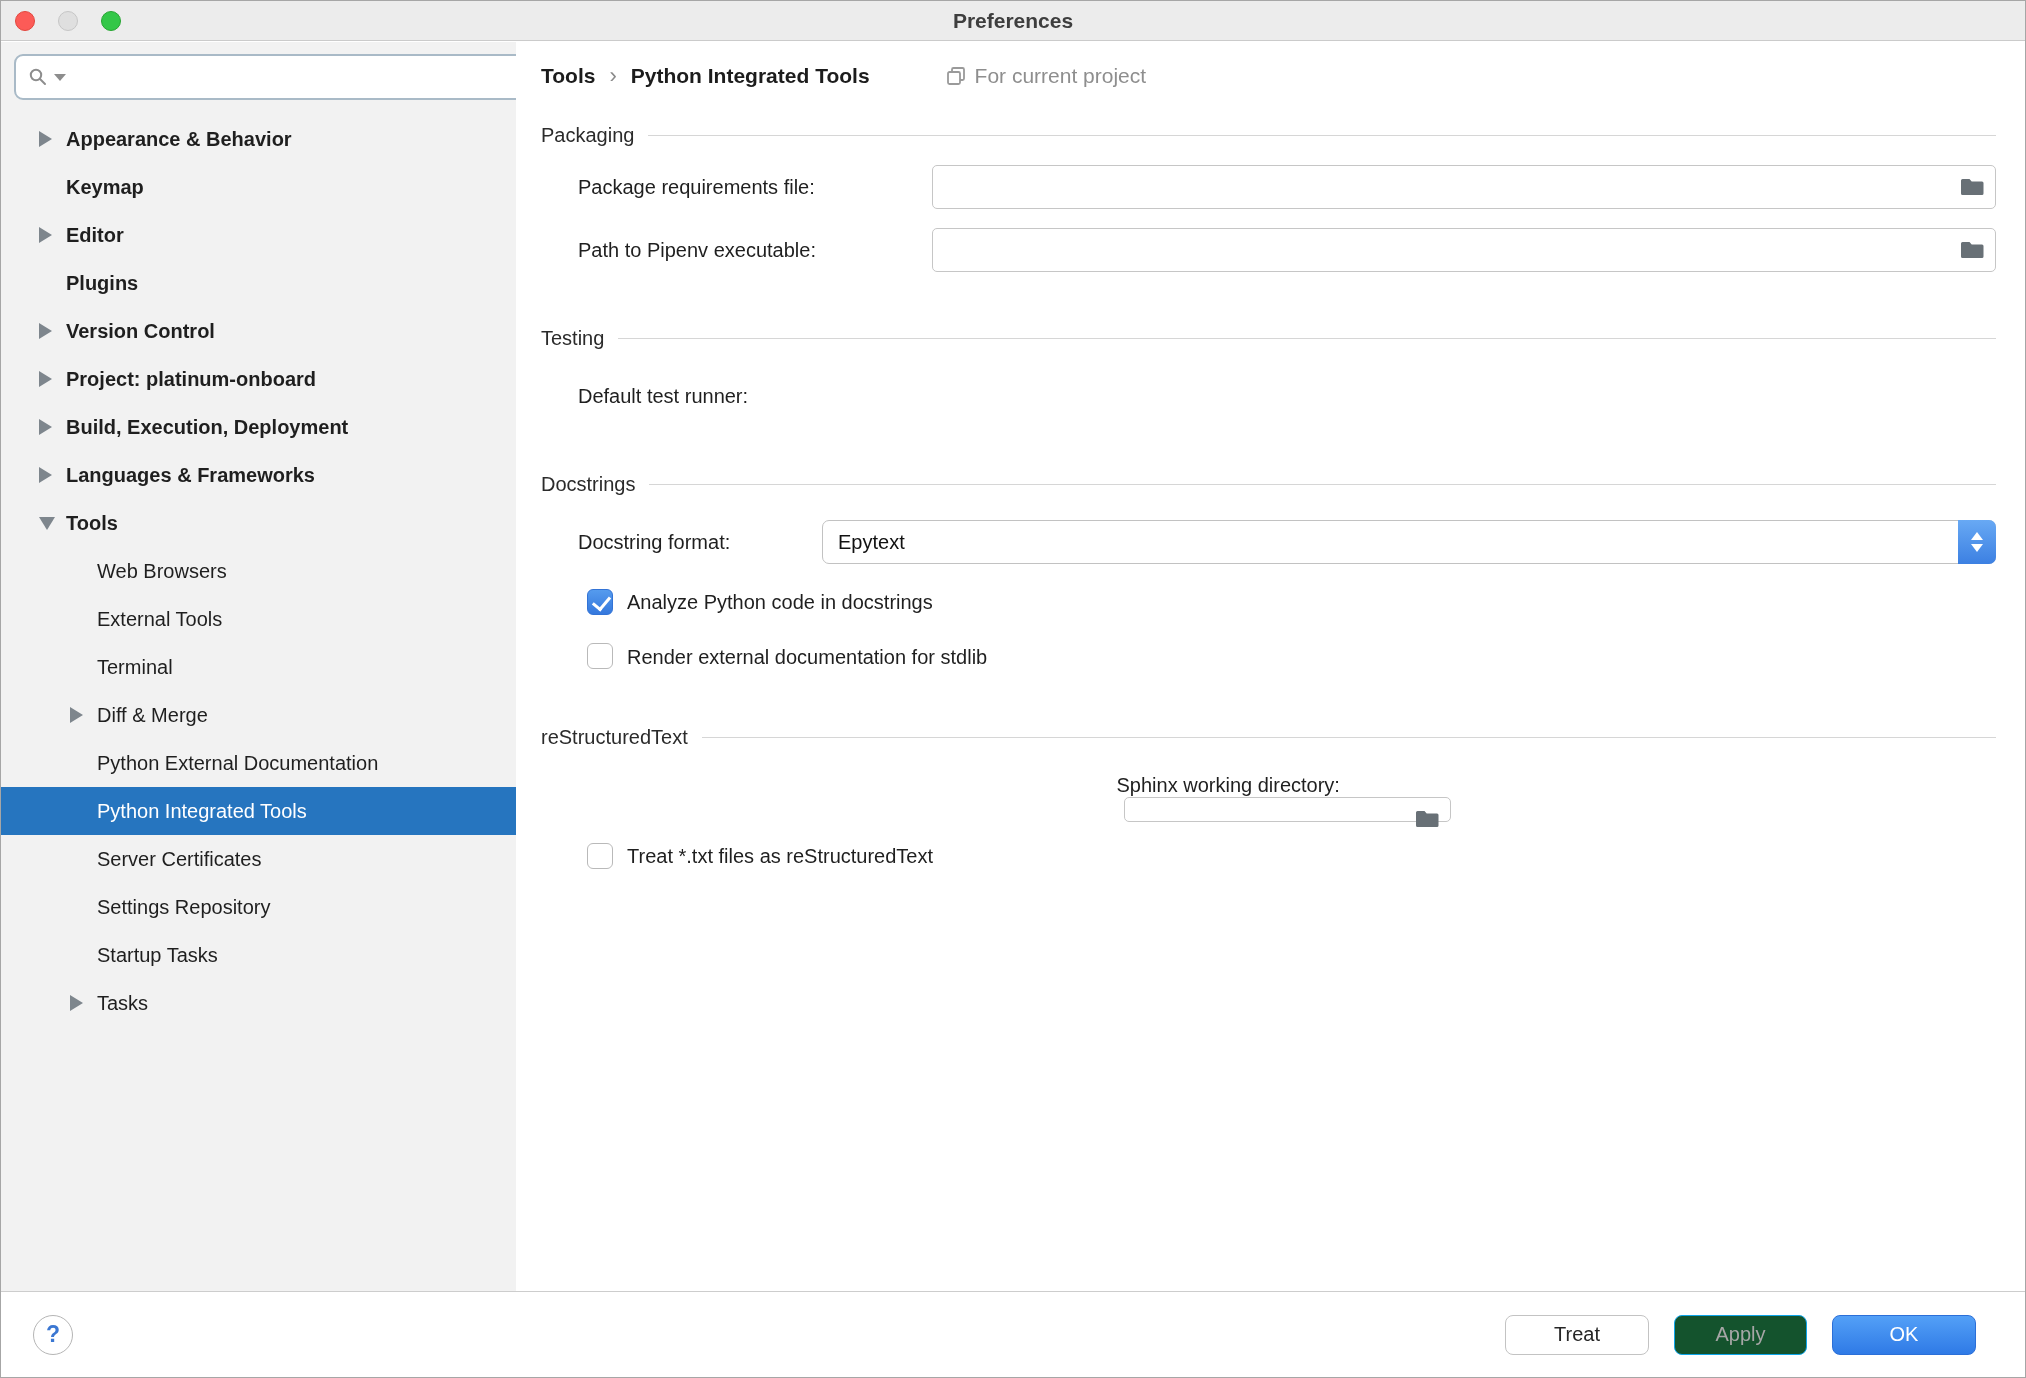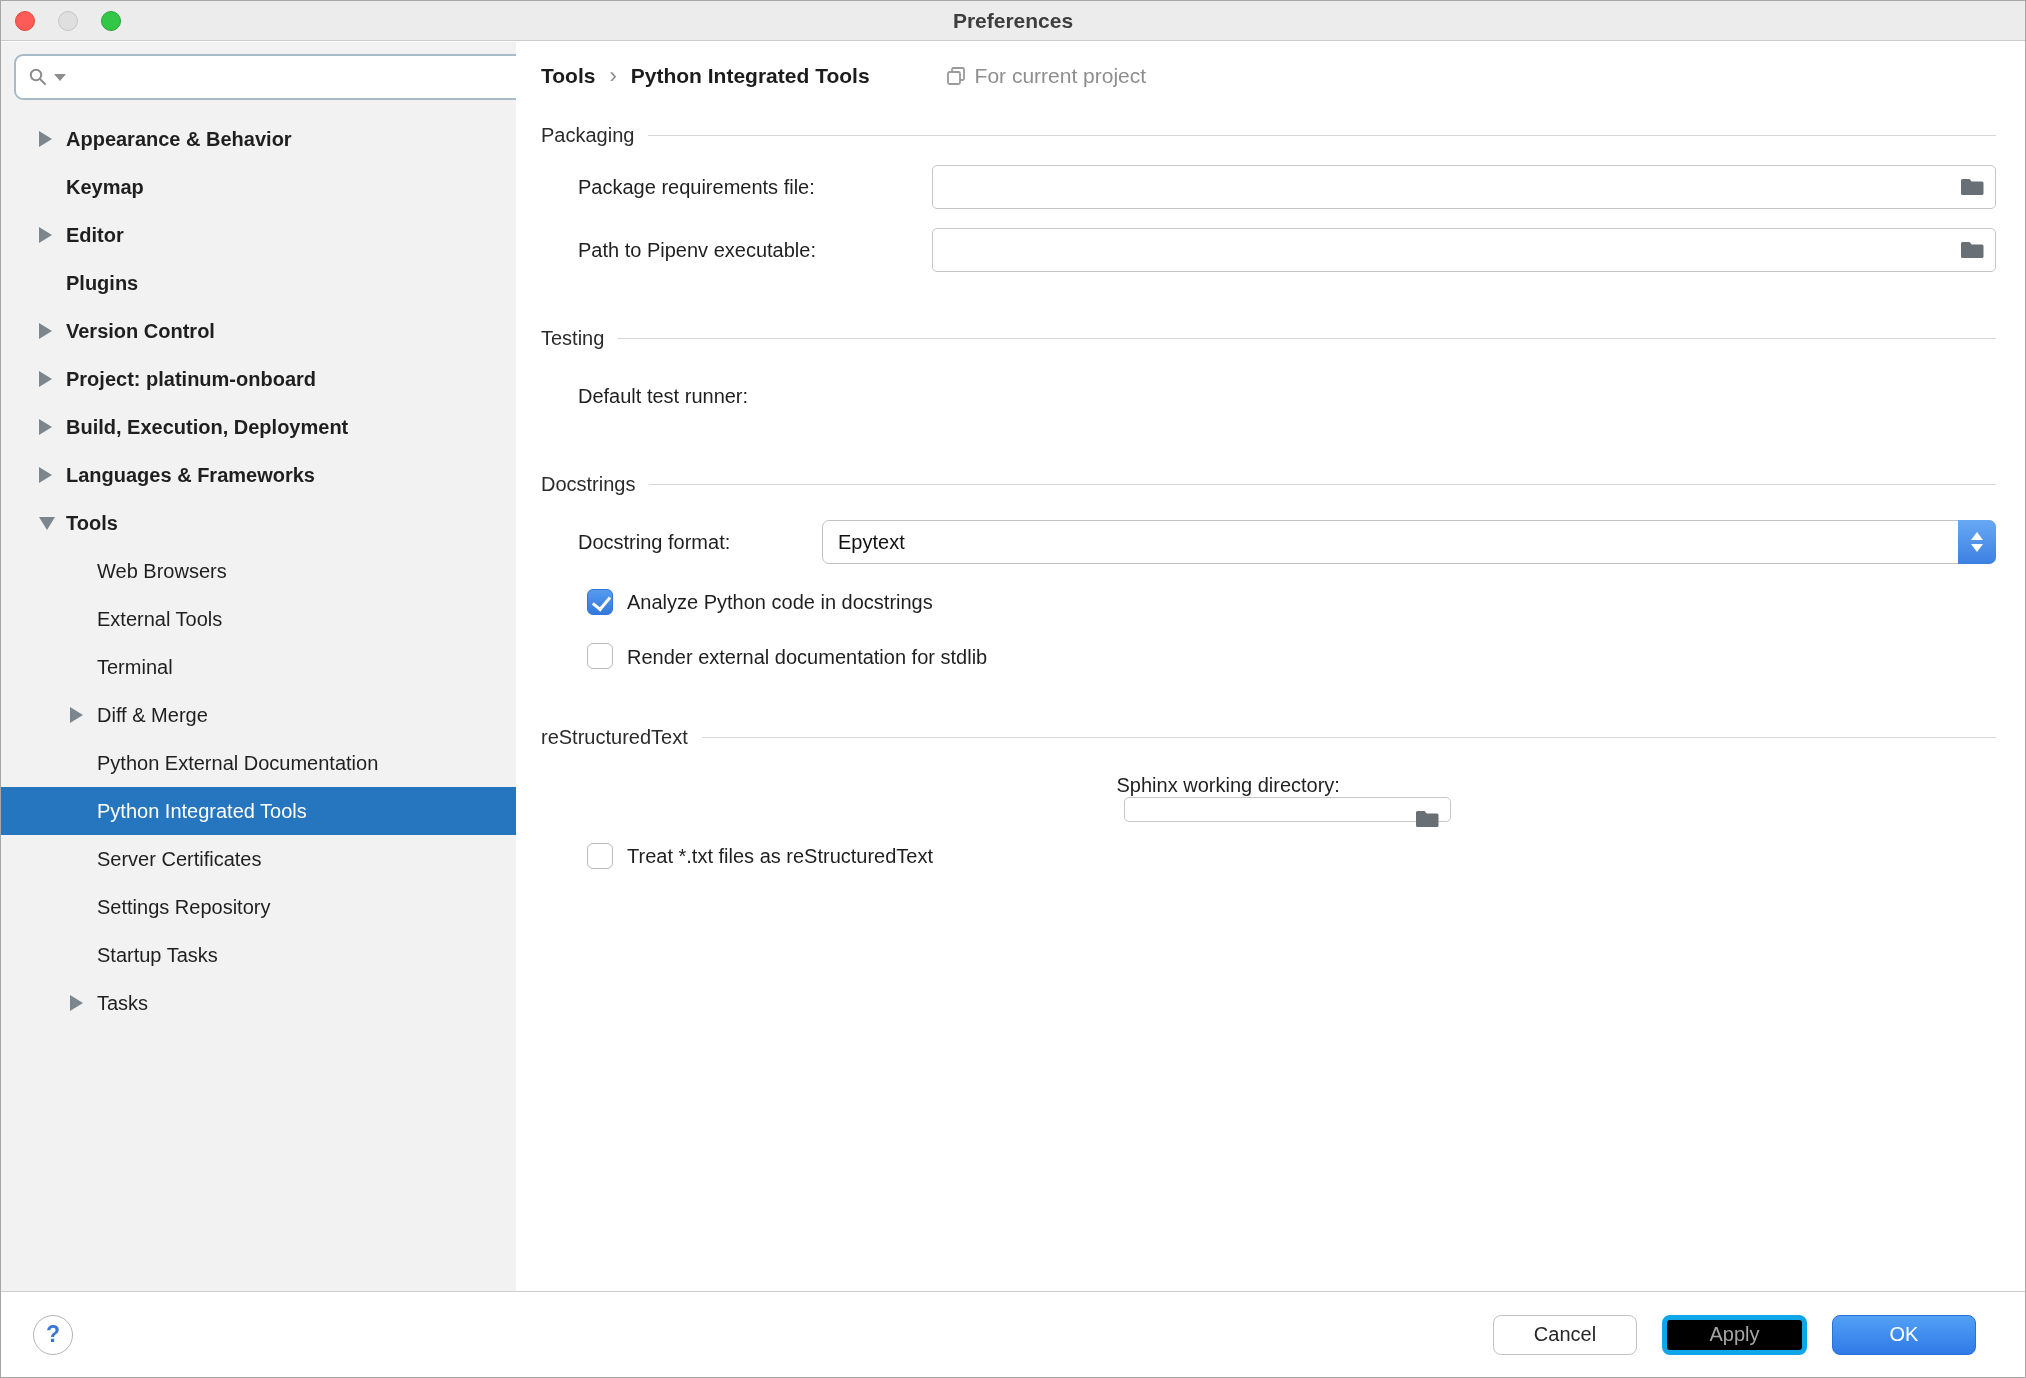--- a/index.html
+++ b/index.html
@@ -134,21 +134,21 @@
     border:1px solid #b5b5b5; background:#ffffff; color:#3b77d2;
     font-size:23px; font-weight:bold; display:flex; align-items:center; justify-content:center;
     cursor:pointer;
   }
   .btns { margin-left:auto; margin-right:49px; display:flex; gap:25px; }
   .btn {
     height:40px; border-radius:8px; font-size:20px; font-family:inherit;
     display:flex; align-items:center; justify-content:center; cursor:pointer;
   }
   .btn-cancel { width:144px; background:#ffffff; border:1px solid #c3c3c3; color:#262626; }
-  .btn-apply  { width:145px; background:#000000; border:5px solid #0ea5e9; color:#a6a6a6; }
+  .btn-apply  { width:133px; background:#14532d; border:1px solid #0ea5e9; color:#a6a6a6; }
   .btn-ok     { width:144px; background:linear-gradient(180deg,#53a0f7,#2f7ae6); border:1px solid #2b6fd8; color:#ffffff; }
 </style>
 </head>
 <body>
 
 <div class="window">
 
   <div class="titlebar">
     <div class="traffic">
       <span class="light red"></span>
@@ -425,19 +425,19 @@
     <div class="check-row mt-chk3">
       <span class="checkbox"></span>
       <span class="check-label">Treat *.txt files as reStructuredText</span>
     </div>
 
   </div>
 
   <div class="footer">
     <button class="help-btn">?</button>
     <div class="btns">
-      <button class="btn btn-cancel">Cancel</button>
+      <button class="btn btn-cancel">Treat</button>
       <button class="btn btn-apply">Apply</button>
       <button class="btn btn-ok">OK</button>
     </div>
   </div>
 
 </div>
 
 </body></html>

